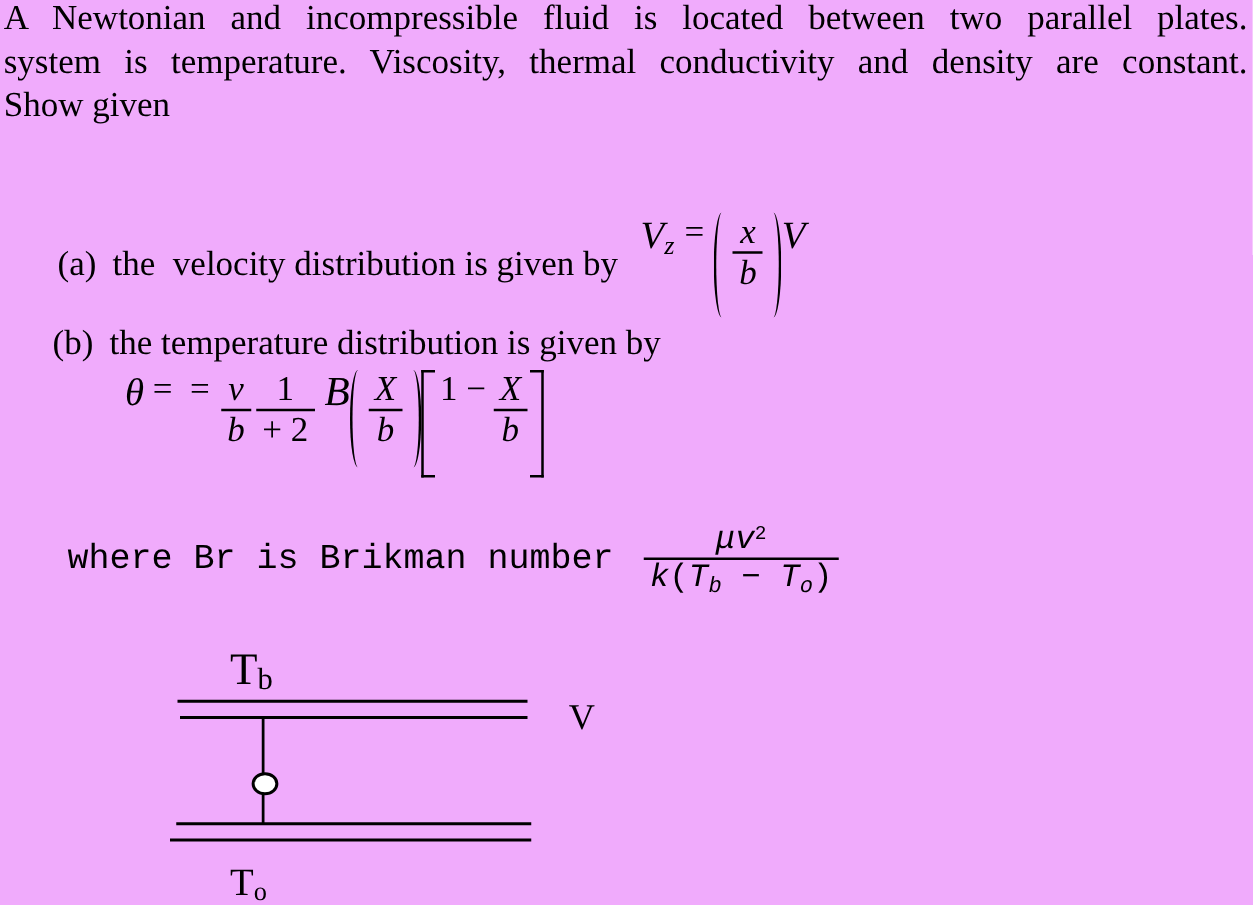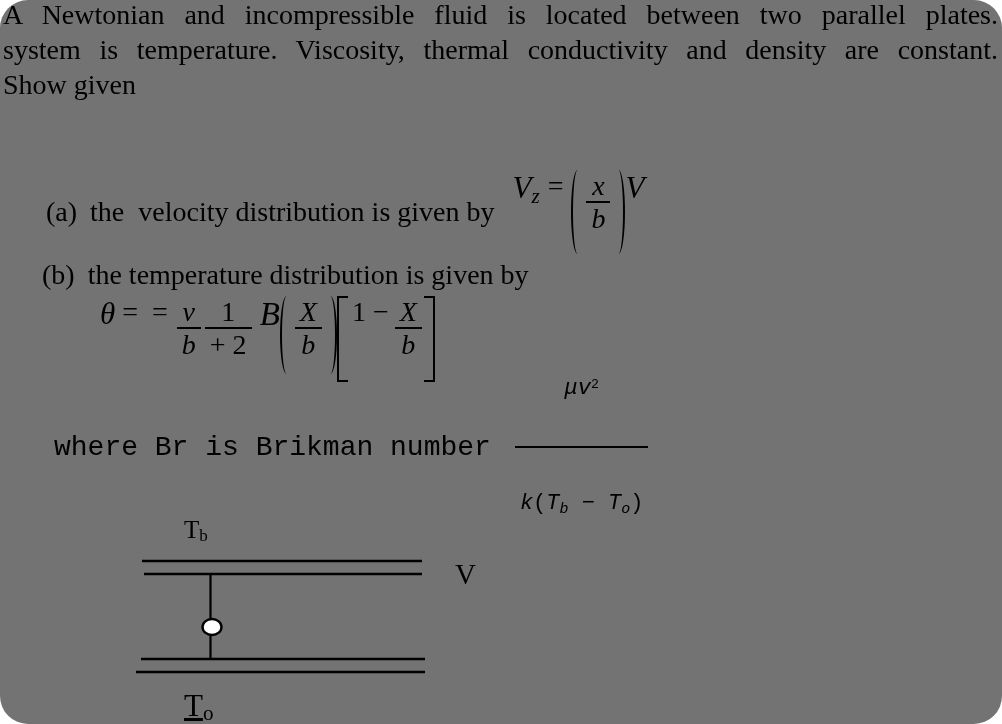--- a/index.html
+++ b/index.html
@@ -1,21 +1,21 @@
 <!DOCTYPE html>
 <html><head>
 <meta charset="utf-8">
 <style>
   html,body{margin:0;padding:0;}
   body{
     width:1002px;height:724px;background:#ffffff;position:relative;
     font-family:"Liberation Serif","DejaVu Serif",serif;color:#000;
     overflow:hidden;
   }
-  .page{position:absolute;inset:0;background:#737373;border-radius:28px;}
+  .page{position:absolute;inset:0;background:#f0abfc;}
 
   
   .para{position:absolute;left:3px;top:-3px;width:995px;font-size:28px;line-height:35px;}
   .pline{white-space:normal;}
   .just{text-align:justify;text-align-last:justify;}
   sub.ts{font-size:0.70em;vertical-align:-0.2em;line-height:0;}
 
   
   .mi{font-style:italic;}
   .tok{display:inline-block;white-space:pre;}
@@ -44,28 +44,28 @@
   
   .itemb{position:absolute;left:42px;top:259px;font-size:28px;display:flex;}
 
   
   .eqtheta{position:absolute;left:100px;top:296px;height:92px;font-size:28px;}
   .eqtheta .rel{margin:0 7px;}
   .coeffB{font-size:33px;margin-left:6px;}
 
   
   .brline{position:absolute;left:54px;top:412px;height:70px;display:flex;align-items:center;font-size:28px;font-family:Liberation Mono, monospace;}
-  .brline .frac{margin-left:22px;font-size:22px;gap:44px;}
+  .brline .frac{margin-left:22px;font-size:26px;}
 
   
   .dsvg{position:absolute;left:120px;top:548px;}
   .dlbl{position:absolute;line-height:1;white-space:nowrap;}
-  .lbl-tb{left:184px;top:517px;font-size:25px;}
+  .lbl-tb{left:184px;top:517px;font-size:36px;}
   .lbl-v{left:455px;top:560px;font-size:29px;}
-  .lbl-to{left:184px;top:690px;font-size:31px;text-decoration:underline;}
+  .lbl-to{left:184px;top:690px;font-size:31px;}
   .dlbl sub{font-size:0.68em;vertical-align:-0.18em;line-height:0;}
 </style>
 </head>
 <body>
 
 <div class="page">
 
   <div class="para">
     <div class="pline just">A Newtonian and incompressible fluid is located between two parallel plates.</div>
     <div class="pline just">system is temperature.  Viscosity, thermal conductivity and density are constant.</div>

